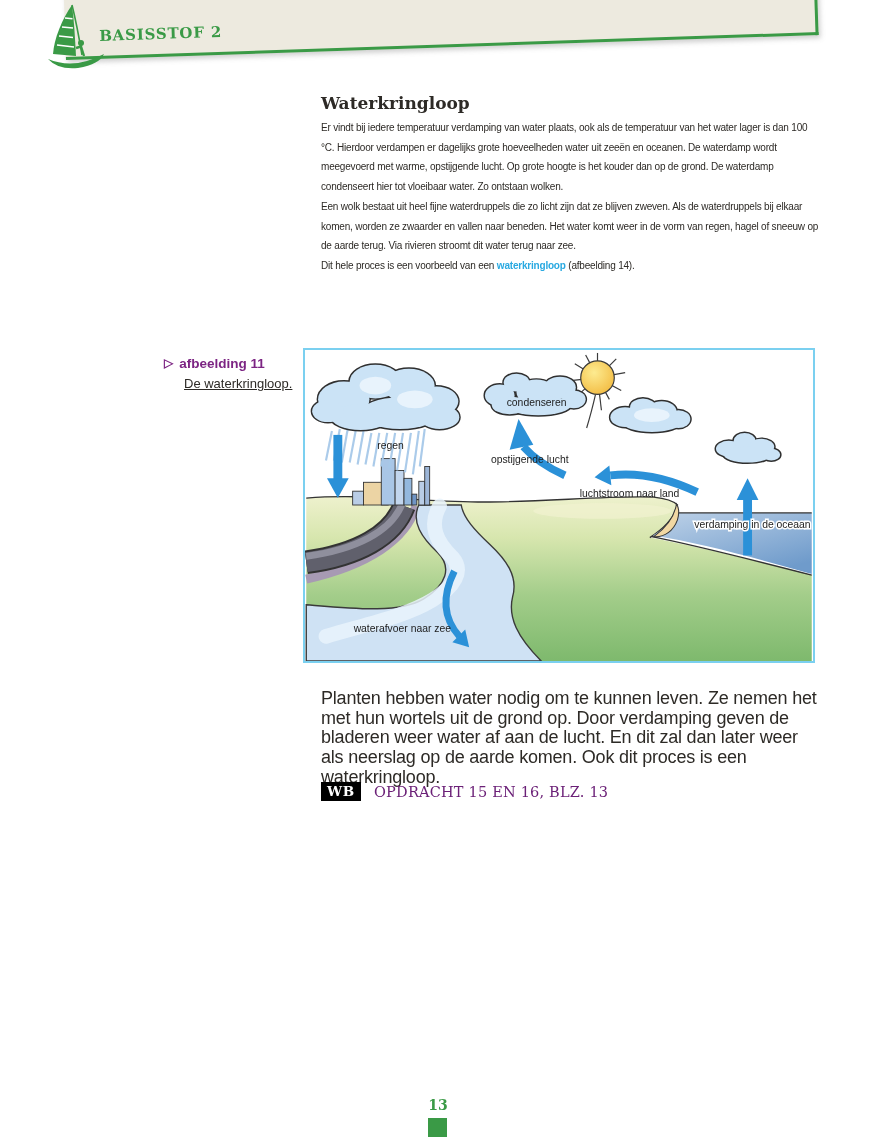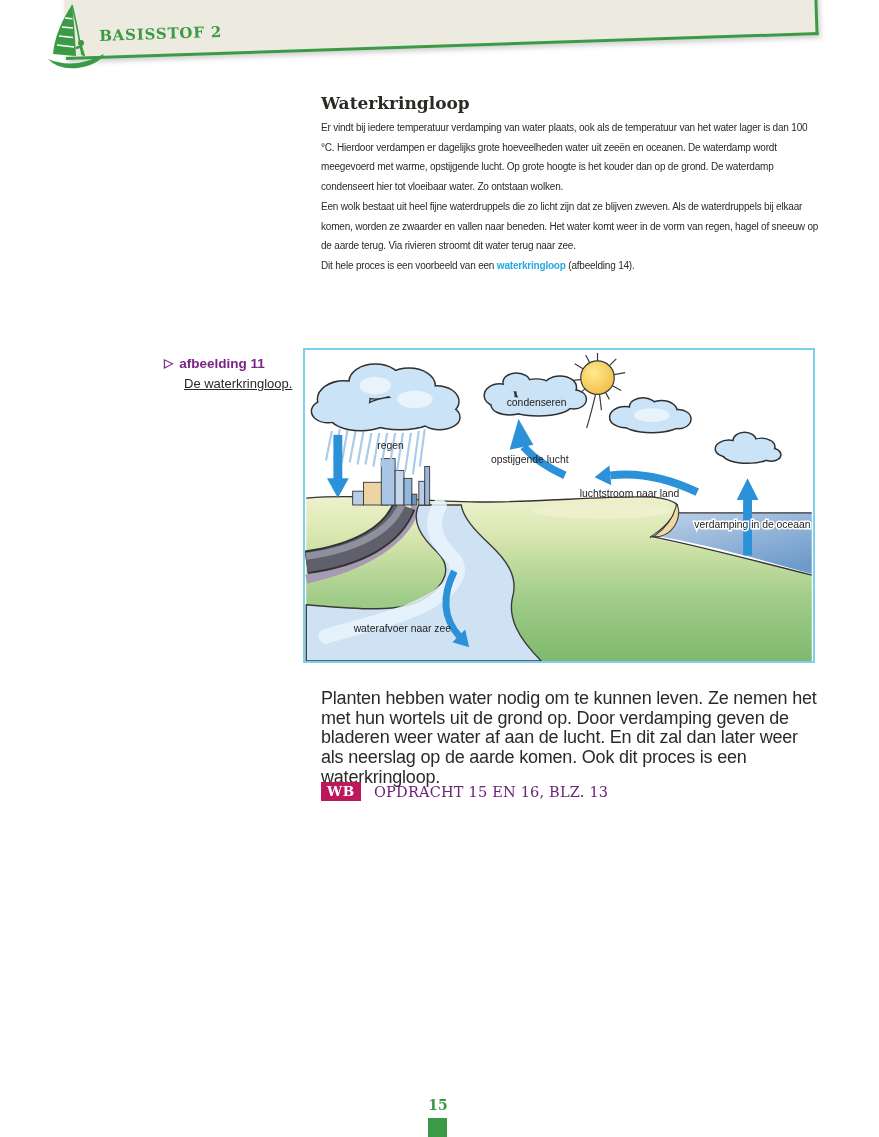--- a/index.html
+++ b/index.html
@@ -24,21 +24,21 @@
 
   
   .heading{position:absolute;left:321px;top:93px;width:496px;
            font-family:"DejaVu Serif",serif;font-weight:bold;font-size:17px;color:#2d2a26;}
   .bodytext{position:absolute;left:321px;top:118px;width:499px;
             font-size:10px;letter-spacing:-0.2px;line-height:19.7px;white-space:pre-line;}
   .term{color:#29a9e1;font-weight:bold;}
   .closing{position:absolute;left:321px;top:689px;width:499px;
             font-size:18px;letter-spacing:-0.2px;line-height:19.7px;}
   .wbline{position:absolute;left:321px;top:782px;width:499px;}
-  .wb-badge{display:inline-block;background:#be185d;color:#ffffff;
+  .wb-badge{display:inline-block;background:#000000;color:#ffffff;
             font-family:"DejaVu Serif",serif;font-weight:bold;font-size:13.5px;
             padding:1px 6px 2px 6px;letter-spacing:.5px;vertical-align:middle;}
   .wb-text{display:inline-block;margin-left:9px;color:#6b2077;vertical-align:middle;
             font-family:"DejaVu Serif",serif;font-weight:normal;font-size:14.5px;letter-spacing:.2px;}
 
   
   .figure-box{position:absolute;left:303px;top:348px;width:508px;height:311px;
               border:2px solid #7bd0f0;background:#ffffff;}
   .fig-label{font-family:"Liberation Sans",sans-serif;font-size:10.5px;fill:#1c1c1c;}
   .cloud-stroke{stroke:#2f2f2f;stroke-width:3;fill:#cbe3f6;}
@@ -258,16 +258,16 @@
     <text class="fig-label" x="48" y="286">waterafvoer naar zee</text>
   </svg>
 
   <div class="closing">Planten hebben water nodig om te kunnen leven. Ze nemen het met hun wortels uit de grond op. Door verdamping geven de bladeren weer water af aan de lucht. En dit zal dan later weer als neerslag op de aarde komen. Ook dit proces is een waterkringloop.</div>
 
   <div class="wbline">
     <span class="wb-badge">WB</span>
     <span class="wb-text">OPDRACHT 15 EN 16, BLZ. 13</span>
   </div>
 
-  <div class="pagenum">15</div>
+  <div class="pagenum">13</div>
   <div class="pagenum-square"></div>
 
 </div>
 
 </body></html>

